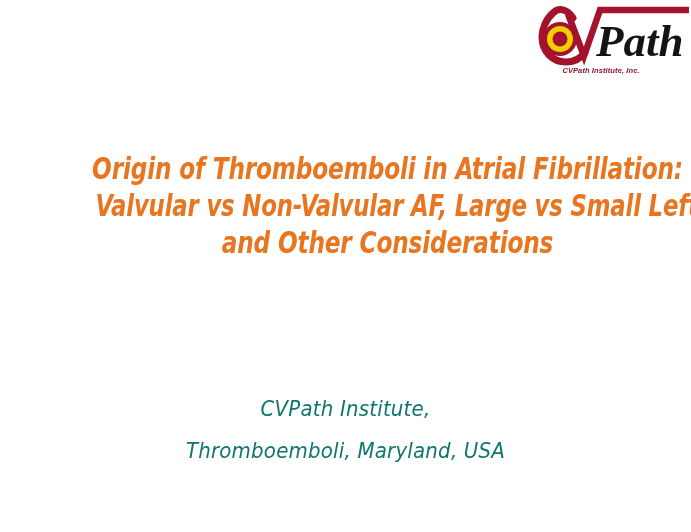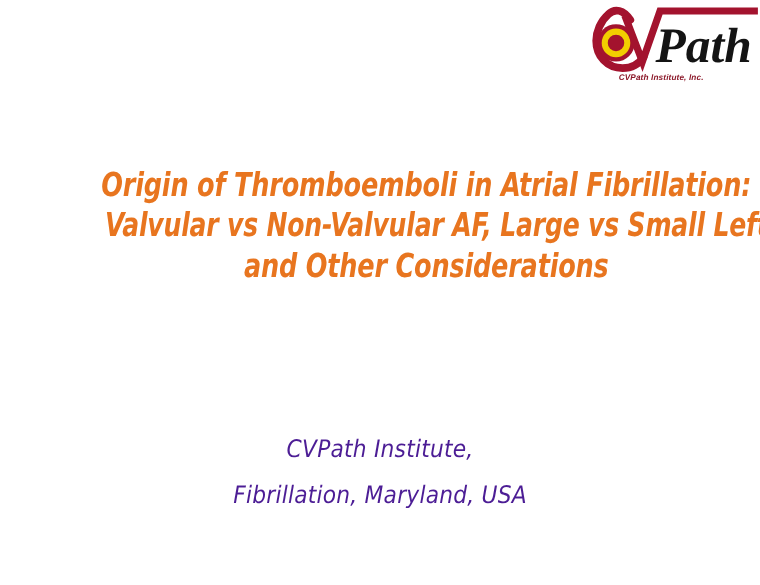--- a/index.html
+++ b/index.html
@@ -100,21 +100,21 @@
     left: 0;
     width: 691px;
     text-align: center;
   }
   .affil-line {
     font-family: "DejaVu Sans Condensed", "Liberation Sans Narrow", "Liberation Sans", sans-serif;
     font-style: italic;
     font-weight: normal;
     font-size: 22px;
     line-height: 42px;
-    color: #4c1d95;
+    color: #0f766e;
     white-space: nowrap;
     letter-spacing: 0.2px;
   }
 </style>
 </head>
 <body>
 
 <div class="slide">
 
   <div class="logo-block">
@@ -140,16 +140,16 @@
 
   <div class="title-area">
     <div class="title-line">Origin of Thromboemboli in Atrial Fibrillation:</div>
     <div class="title-line wide">Valvular vs Non-Valvular AF, Large vs Small Left Atria,</div>
     <div class="title-line">and Other Considerations</div>
   </div>
 
 
   <div class="affiliation">
     <div class="affil-line">CVPath Institute,</div>
-    <div class="affil-line">Fibrillation, Maryland, USA</div>
+    <div class="affil-line">Thromboemboli, Maryland, USA</div>
   </div>
 
 </div>
 
 </body></html>

